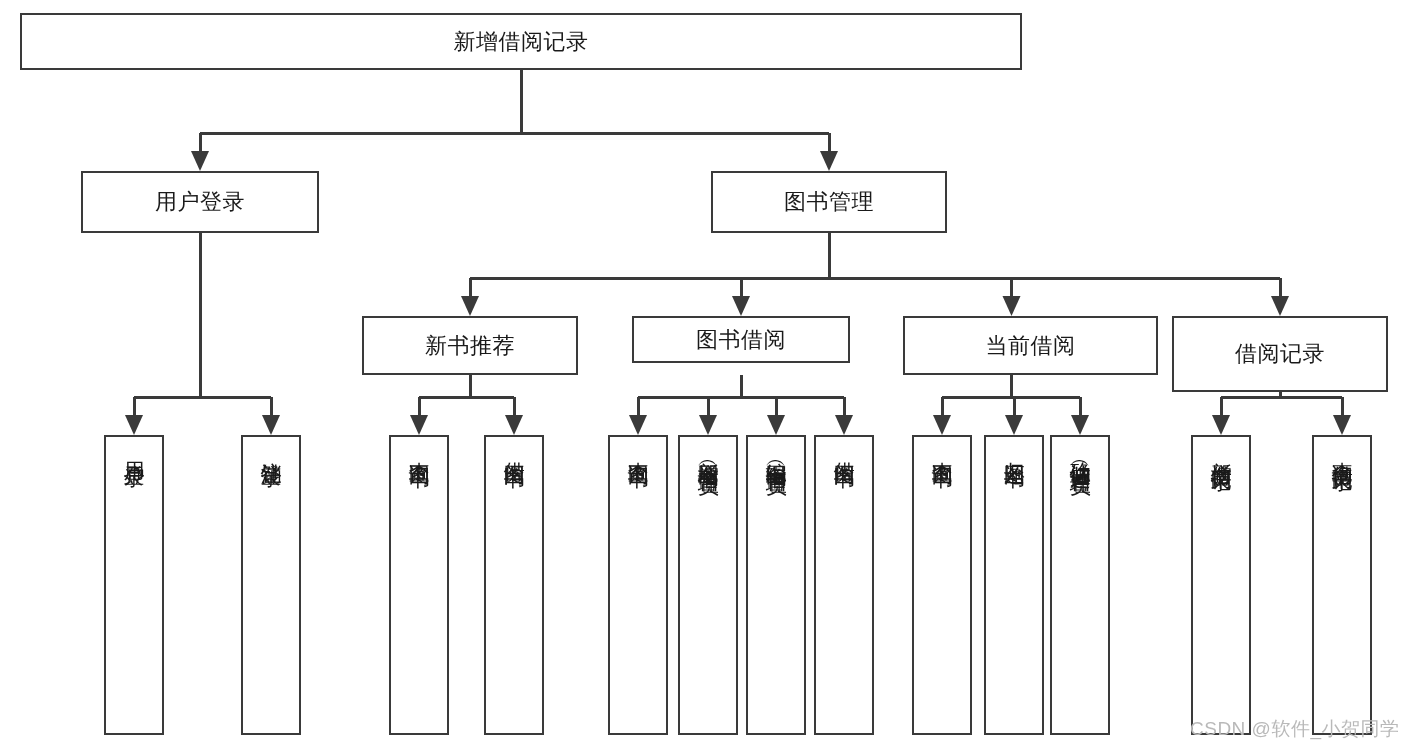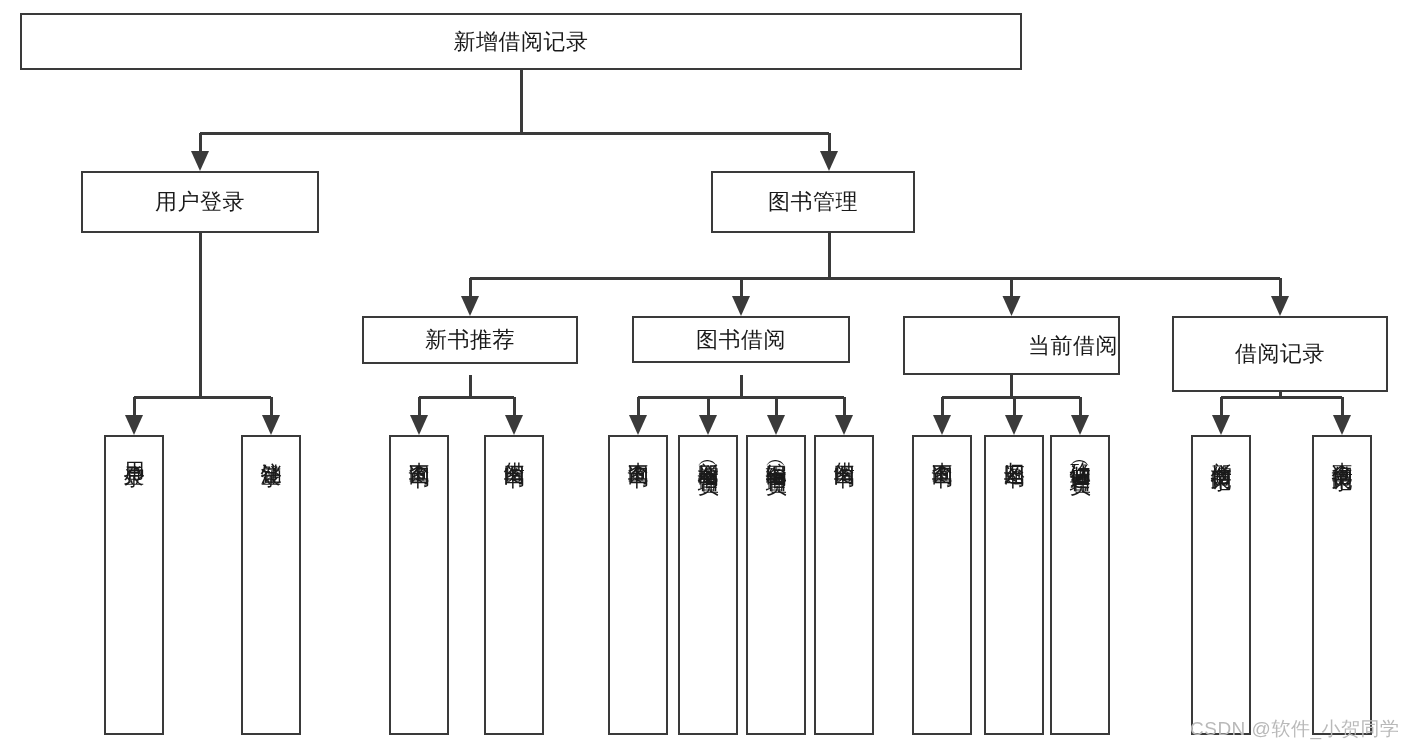--- a/index.html
+++ b/index.html
@@ -143,30 +143,30 @@
         <path d="M1333,415 L1351,415 L1342,435 Z" fill="#3a3a3a"></path>
       </g>
     </svg>
   <div id="node-layer">
       <div class="node node-h node-root" style="left: 20px; top: 13px; width: 1002px; height: 57px; border-color: rgb(58, 58, 58);">
         <span class="node-label">新增借阅记录</span>
       </div>
       <div class="node node-h" style="left: 81px; top: 171px; width: 238px; height: 62px; border-color: rgb(58, 58, 58);">
         <span class="node-label">用户登录</span>
       </div>
-      <div class="node node-h" style="left: 711px; top: 171px; width: 204px; height: 62px; border-color: rgb(58, 58, 58);">
+      <div class="node node-h" style="left: 711px; top: 171px; width: 236px; height: 62px; border-color: rgb(58, 58, 58);">
         <span class="node-label">图书管理</span>
       </div>
-      <div class="node node-h" style="left: 362px; top: 316px; width: 216px; height: 48px; border-color: rgb(58, 58, 58);">
+      <div class="node node-h" style="left: 362px; top: 316px; width: 216px; height: 59px; border-color: rgb(58, 58, 58);">
         <span class="node-label">新书推荐</span>
       </div>
       <div class="node node-h" style="left: 632px; top: 316px; width: 218px; height: 47px; border-color: rgb(58, 58, 58);">
         <span class="node-label">图书借阅</span>
       </div>
-      <div class="node node-h" style="left: 903px; top: 316px; width: 217px; height: 59px; border-color: rgb(58, 58, 58); justify-content: flex-end;">
+      <div class="node node-h" style="left: 903px; top: 316px; width: 255px; height: 59px; border-color: rgb(58, 58, 58);">
         <span class="node-label">当前借阅</span>
       </div>
       <div class="node node-h" style="left: 1172px; top: 316px; width: 216px; height: 76px; border-color: rgb(58, 58, 58);">
         <span class="node-label">借阅记录</span>
       </div>
       <div class="node node-v" style="left: 104px; top: 435px; width: 60px; height: 300px; border-color: rgb(58, 58, 58);">
         <span class="node-label">用户登录</span>
       </div>
       <div class="node node-v" style="left: 241px; top: 435px; width: 60px; height: 300px; border-color: rgb(58, 58, 58);">
         <span class="node-label">注销登录</span>

